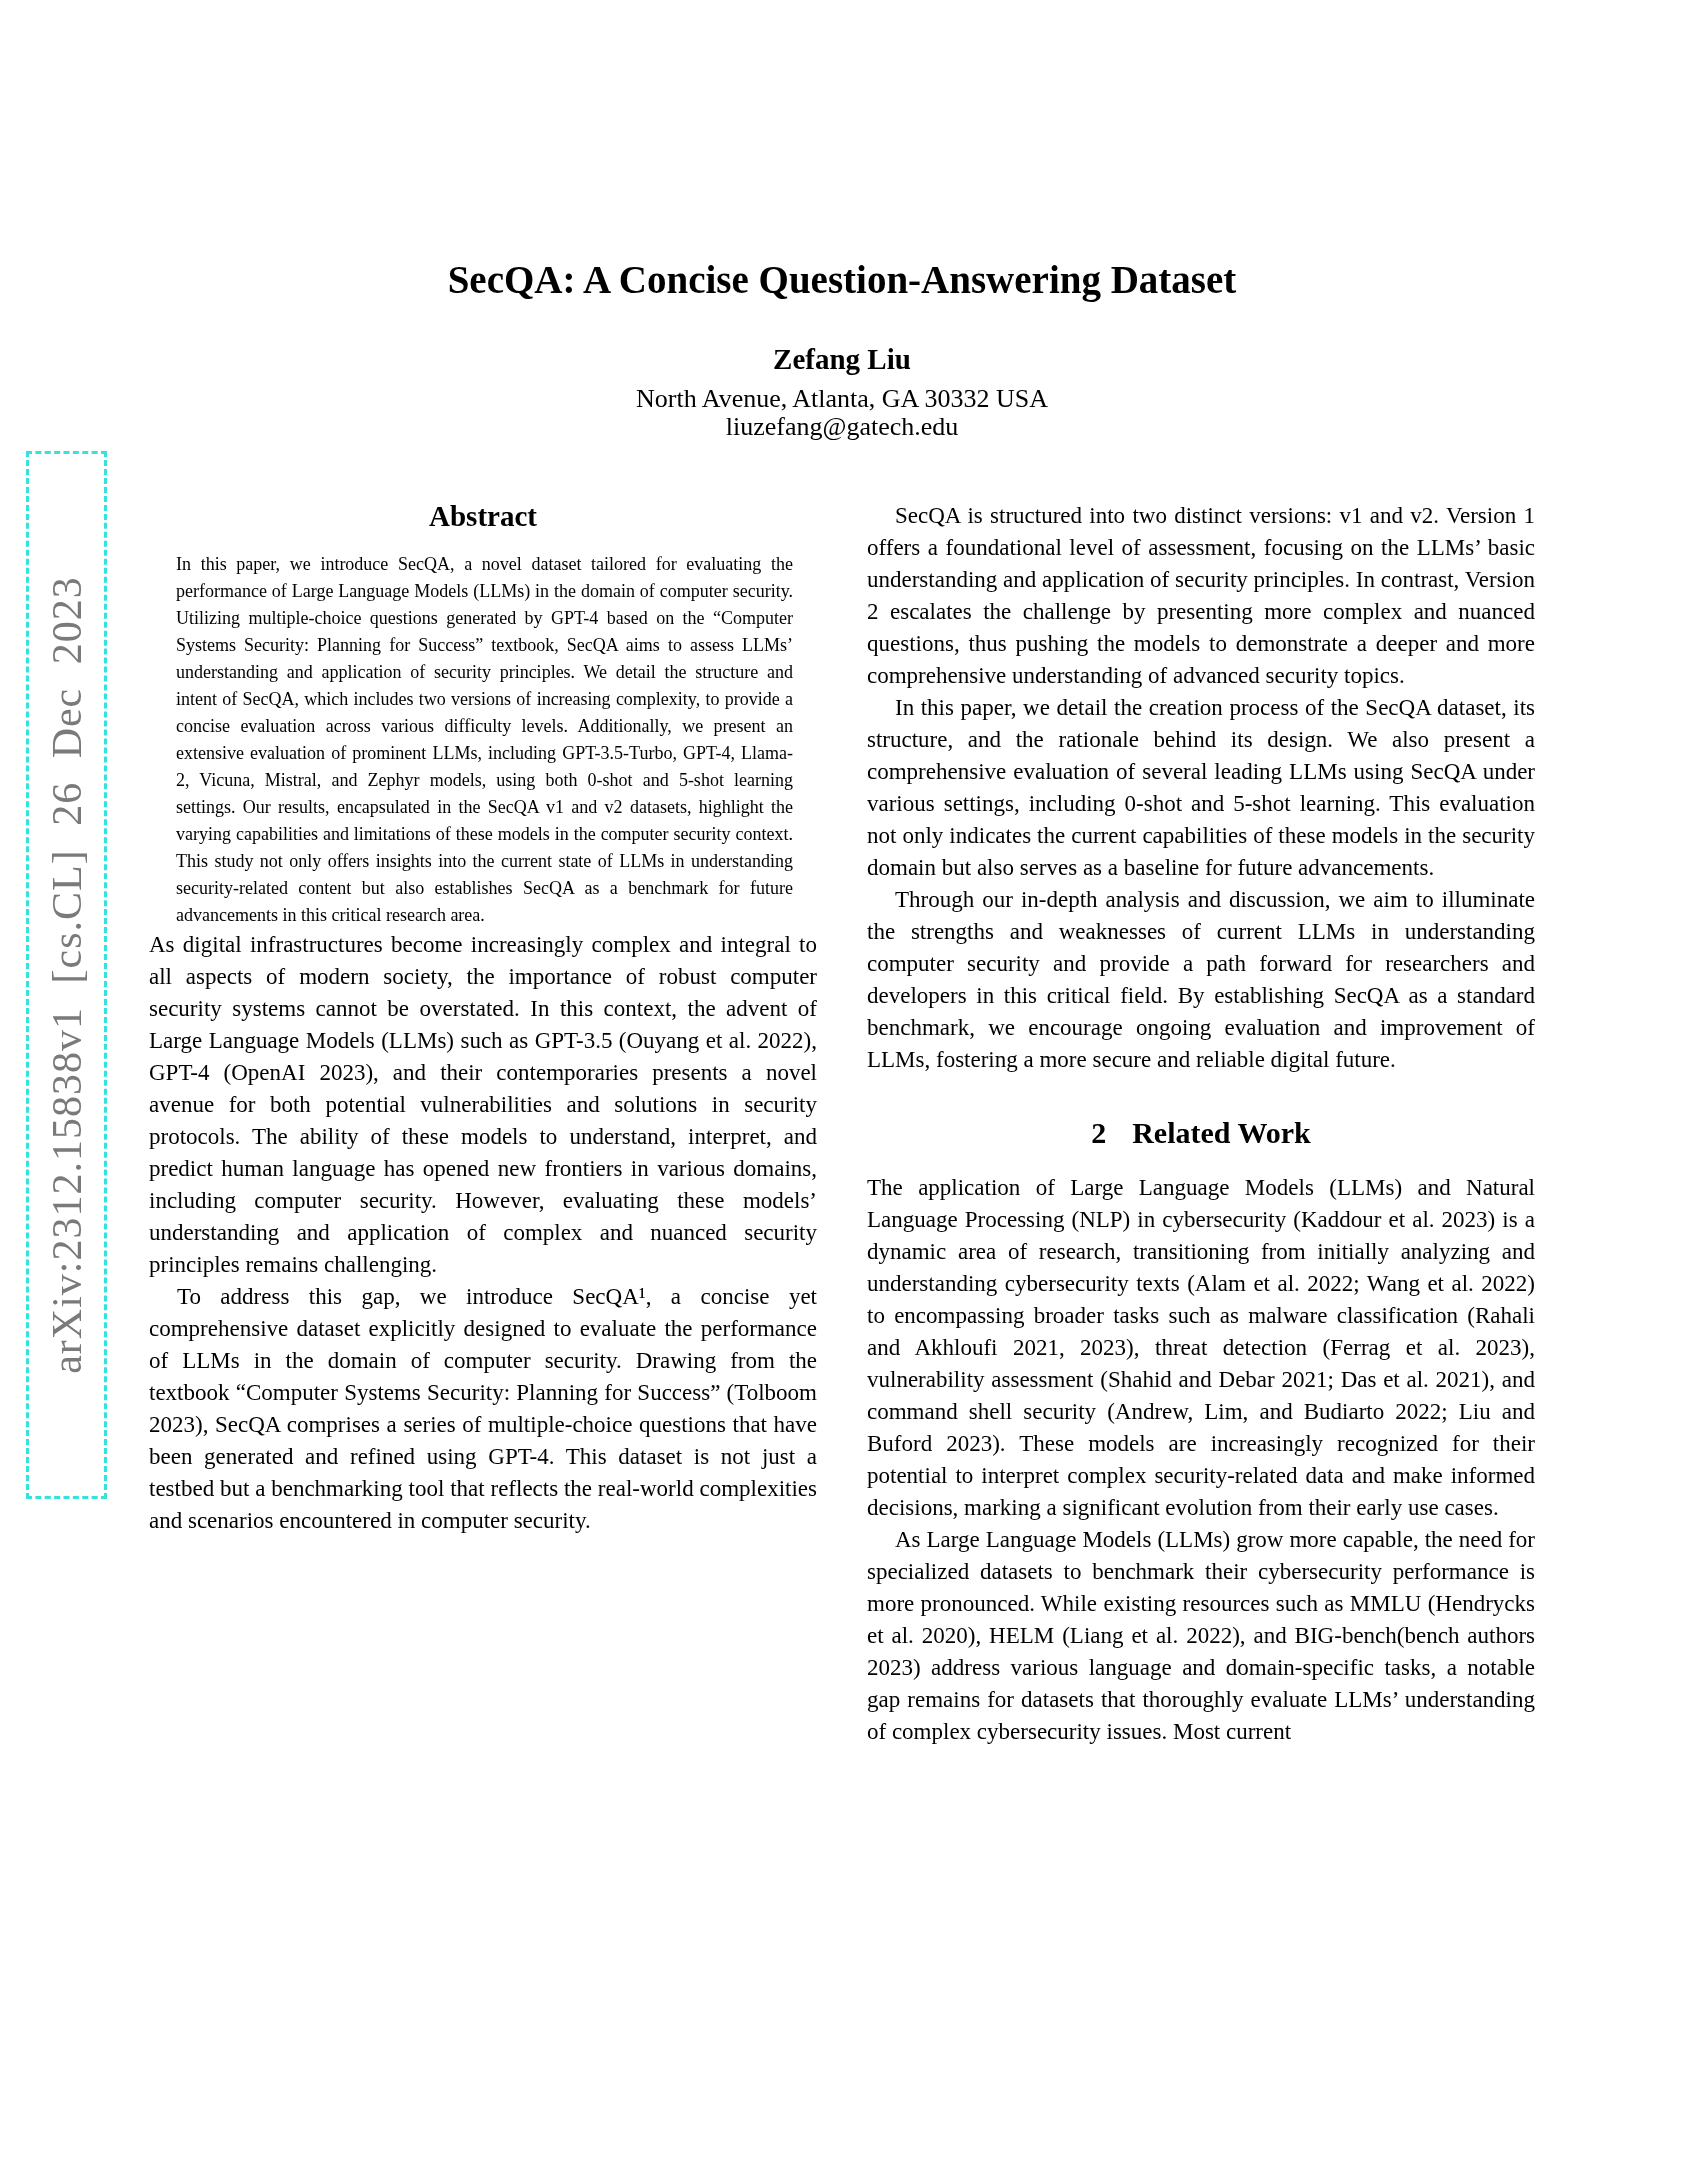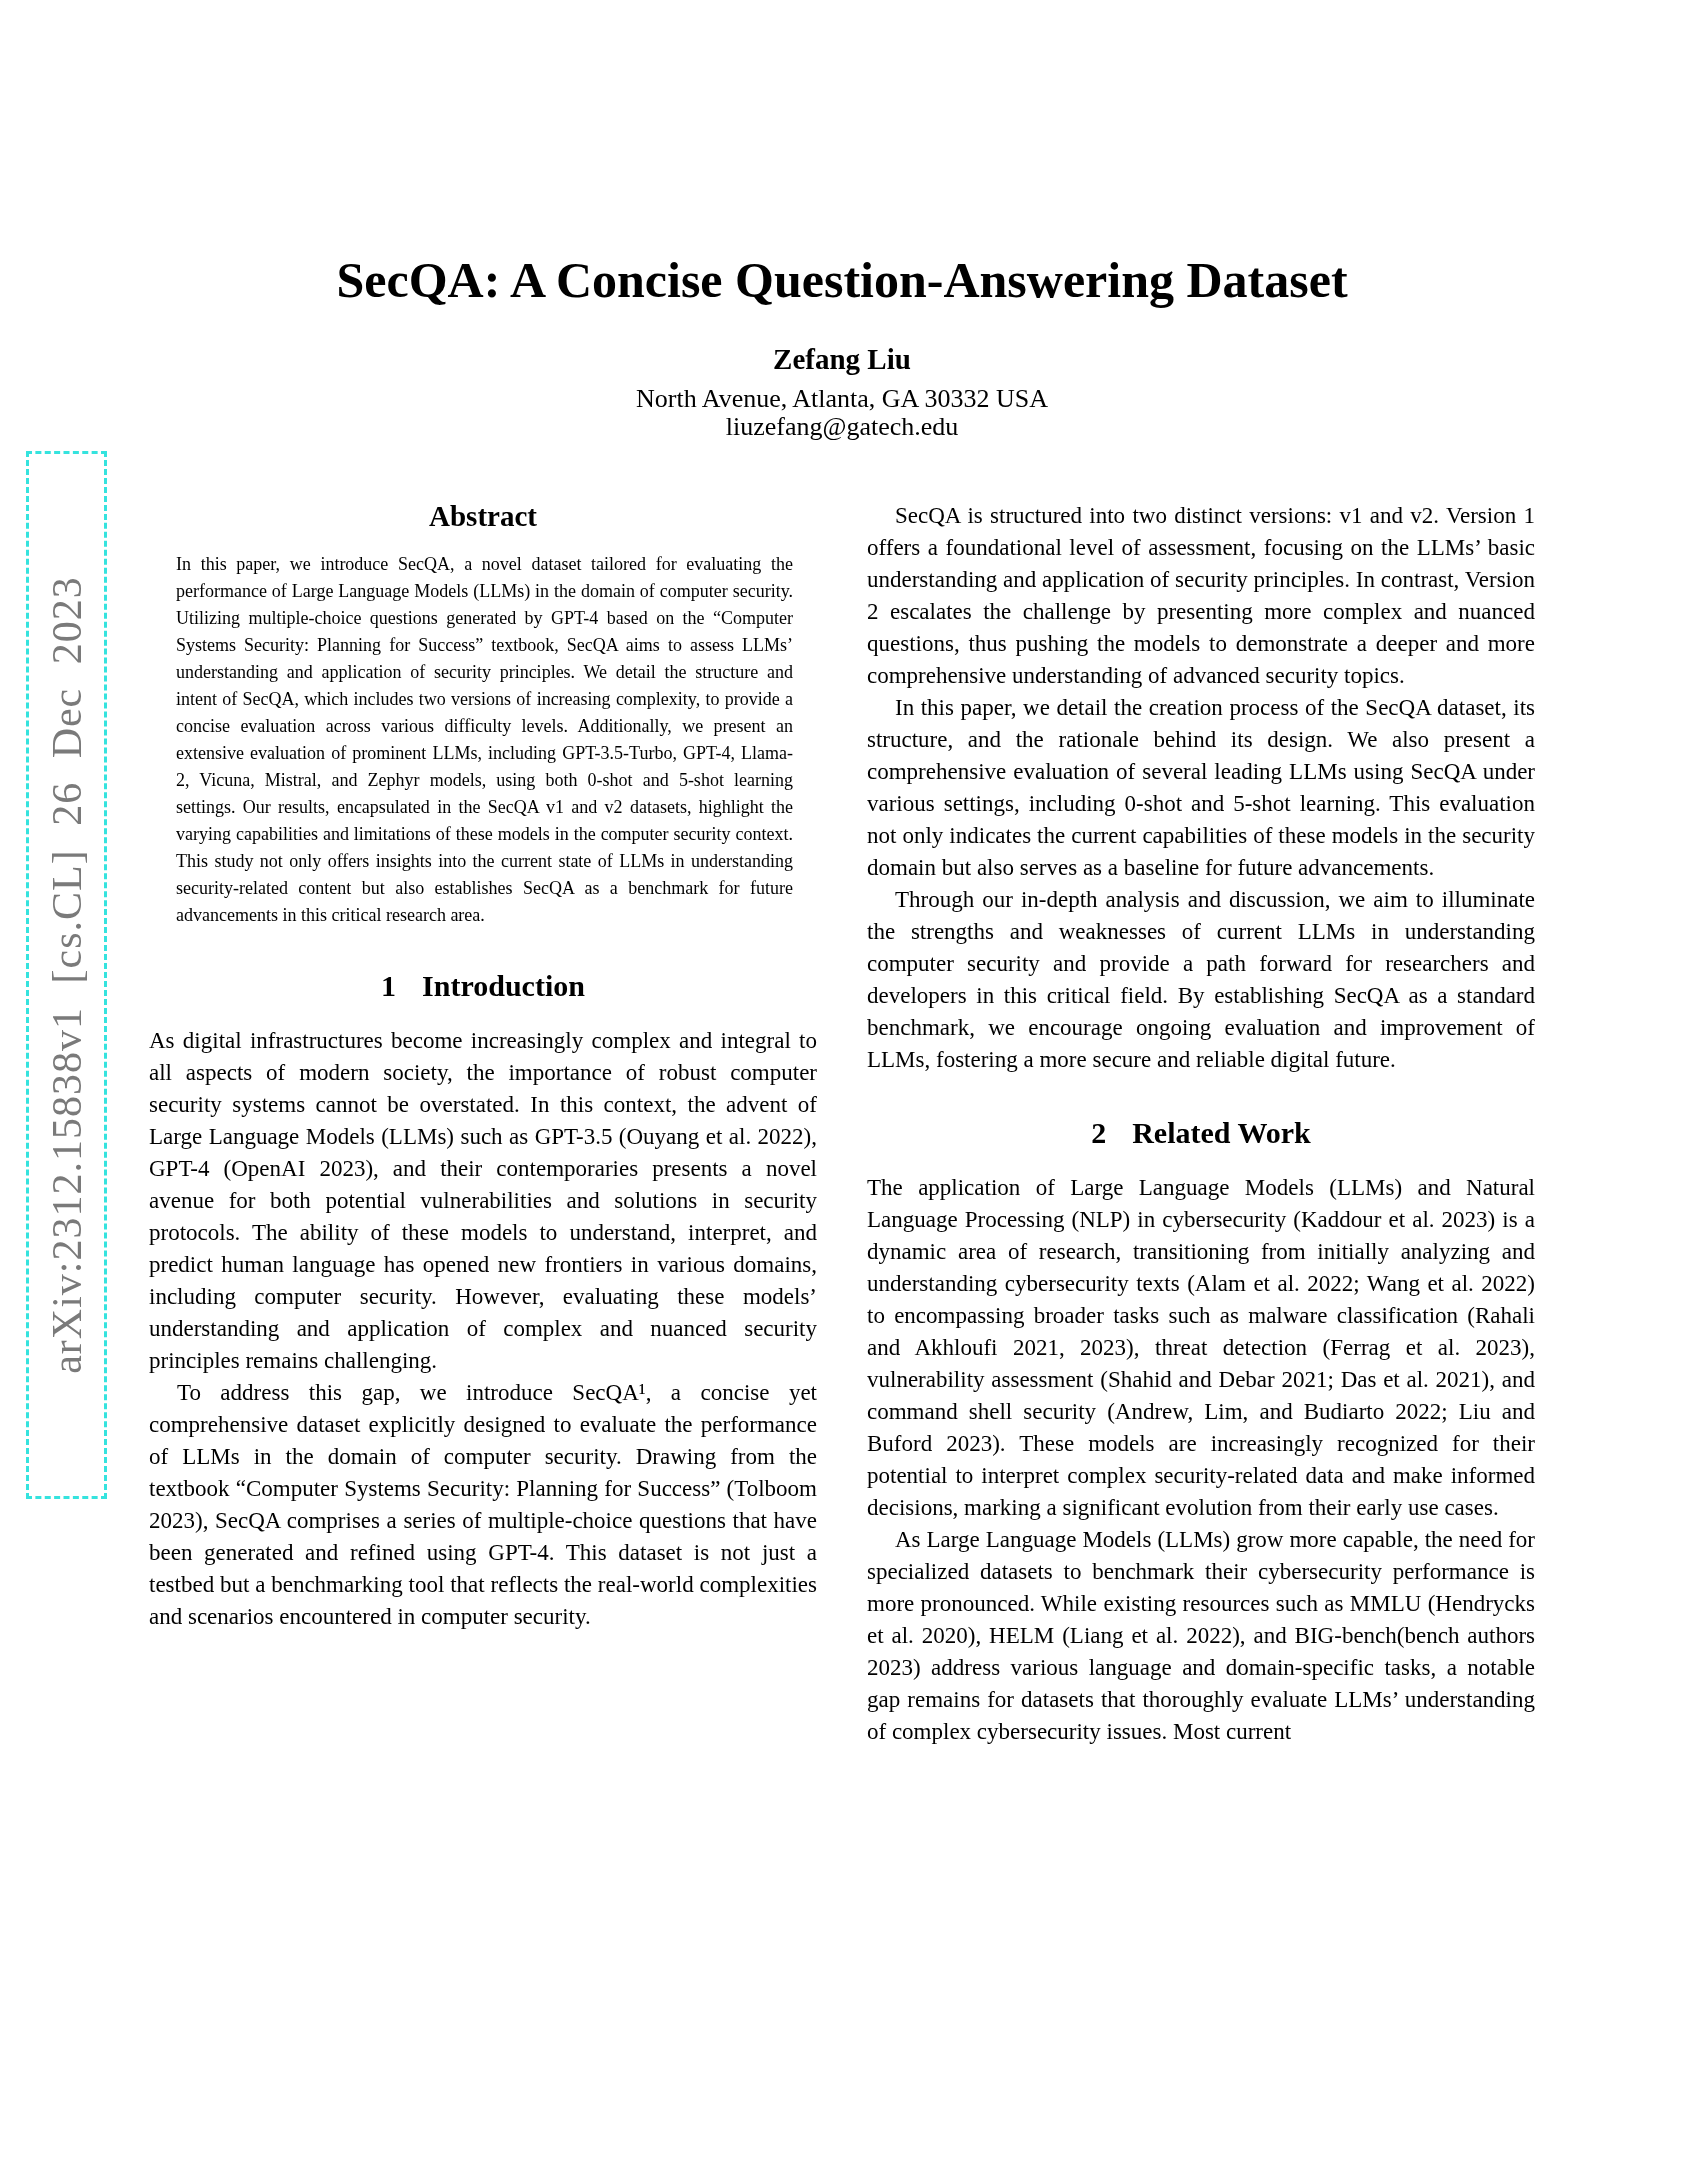--- a/index.html
+++ b/index.html
@@ -38,21 +38,21 @@
   
   .content {
     position: absolute;
     left: 149px;
     top: 0;
     width: 1386px;
   }
   header { text-align: center; }
   .paper-title {
     margin: 255px 0 0 0;
-    font-size: 50px;
+    font-size: 39px;
     line-height: 50px;
     font-weight: bold;
   }
   .title-line { display: block; }
   .author-name {
     margin-top: 38px;
     font-size: 29px;
     font-weight: bold;
     line-height: 32px;
   }
@@ -136,23 +136,20 @@
         <span class="affil-line">liuzefang@gatech.edu</span>
       </div>
     </header>
 
     <div class="columns">
 
       <div class="col col-left">
         <div class="abstract-heading">Abstract</div>
         <p class="abstract-text">In this paper, we introduce SecQA, a novel dataset tailored for evaluating the performance of Large Language Models (LLMs) in the domain of computer security. Utilizing multiple-choice questions generated by GPT-4 based on the “Computer Systems Security: Planning for Success” textbook, SecQA aims to assess LLMs’ understanding and application of security principles. We detail the structure and intent of SecQA, which includes two versions of increasing complexity, to provide a concise evaluation across various difficulty levels. Additionally, we present an extensive evaluation of prominent LLMs, including GPT-3.5-Turbo, GPT-4, Llama-2, Vicuna, Mistral, and Zephyr models, using both 0-shot and 5-shot learning settings. Our results, encapsulated in the SecQA v1 and v2 datasets, highlight the varying capabilities and limitations of these models in the computer security context. This study not only offers insights into the current state of LLMs in understanding security-related content but also establishes SecQA as a benchmark for future advancements in this critical research area.</p>
 
-        <div class="section-heading">
-          <span class="sec-num">1</span><span>Introduction</span>
-        </div>
 
         <p class="body-para">As digital infrastructures become increasingly complex and integral to all aspects of modern society, the importance of robust computer security systems cannot be overstated. In this context, the advent of Large Language Models (LLMs) such as GPT-3.5 (Ouyang et al. 2022), GPT-4 (OpenAI 2023), and their contemporaries presents a novel avenue for both potential vulnerabilities and solutions in security protocols. The ability of these models to understand, interpret, and predict human language has opened new frontiers in various domains, including computer security. However, evaluating these models’ understanding and application of complex and nuanced security principles remains challenging.</p>
         <p class="body-para indent">To address this gap, we introduce SecQA¹, a concise yet comprehensive dataset explicitly designed to evaluate the performance of LLMs in the domain of computer security. Drawing from the textbook “Computer Systems Security: Planning for Success” (Tolboom 2023), SecQA comprises a series of multiple-choice questions that have been generated and refined using GPT-4. This dataset is not just a testbed but a benchmarking tool that reflects the real-world complexities and scenarios encountered in computer security.</p>
 
       </div>
 
       <div class="col col-right">
         <p class="body-para indent">SecQA is structured into two distinct versions: v1 and v2. Version 1 offers a foundational level of assessment, focusing on the LLMs’ basic understanding and application of security principles. In contrast, Version 2 escalates the challenge by presenting more complex and nuanced questions, thus pushing the models to demonstrate a deeper and more comprehensive understanding of advanced security topics.</p>
         <p class="body-para indent">In this paper, we detail the creation process of the SecQA dataset, its structure, and the rationale behind its design. We also present a comprehensive evaluation of several leading LLMs using SecQA under various settings, including 0-shot and 5-shot learning. This evaluation not only indicates the current capabilities of these models in the security domain but also serves as a baseline for future advancements.</p>
         <p class="body-para indent">Through our in-depth analysis and discussion, we aim to illuminate the strengths and weaknesses of current LLMs in understanding computer security and provide a path forward for researchers and developers in this critical field. By establishing SecQA as a standard benchmark, we encourage ongoing evaluation and improvement of LLMs, fostering a more secure and reliable digital future.</p>

